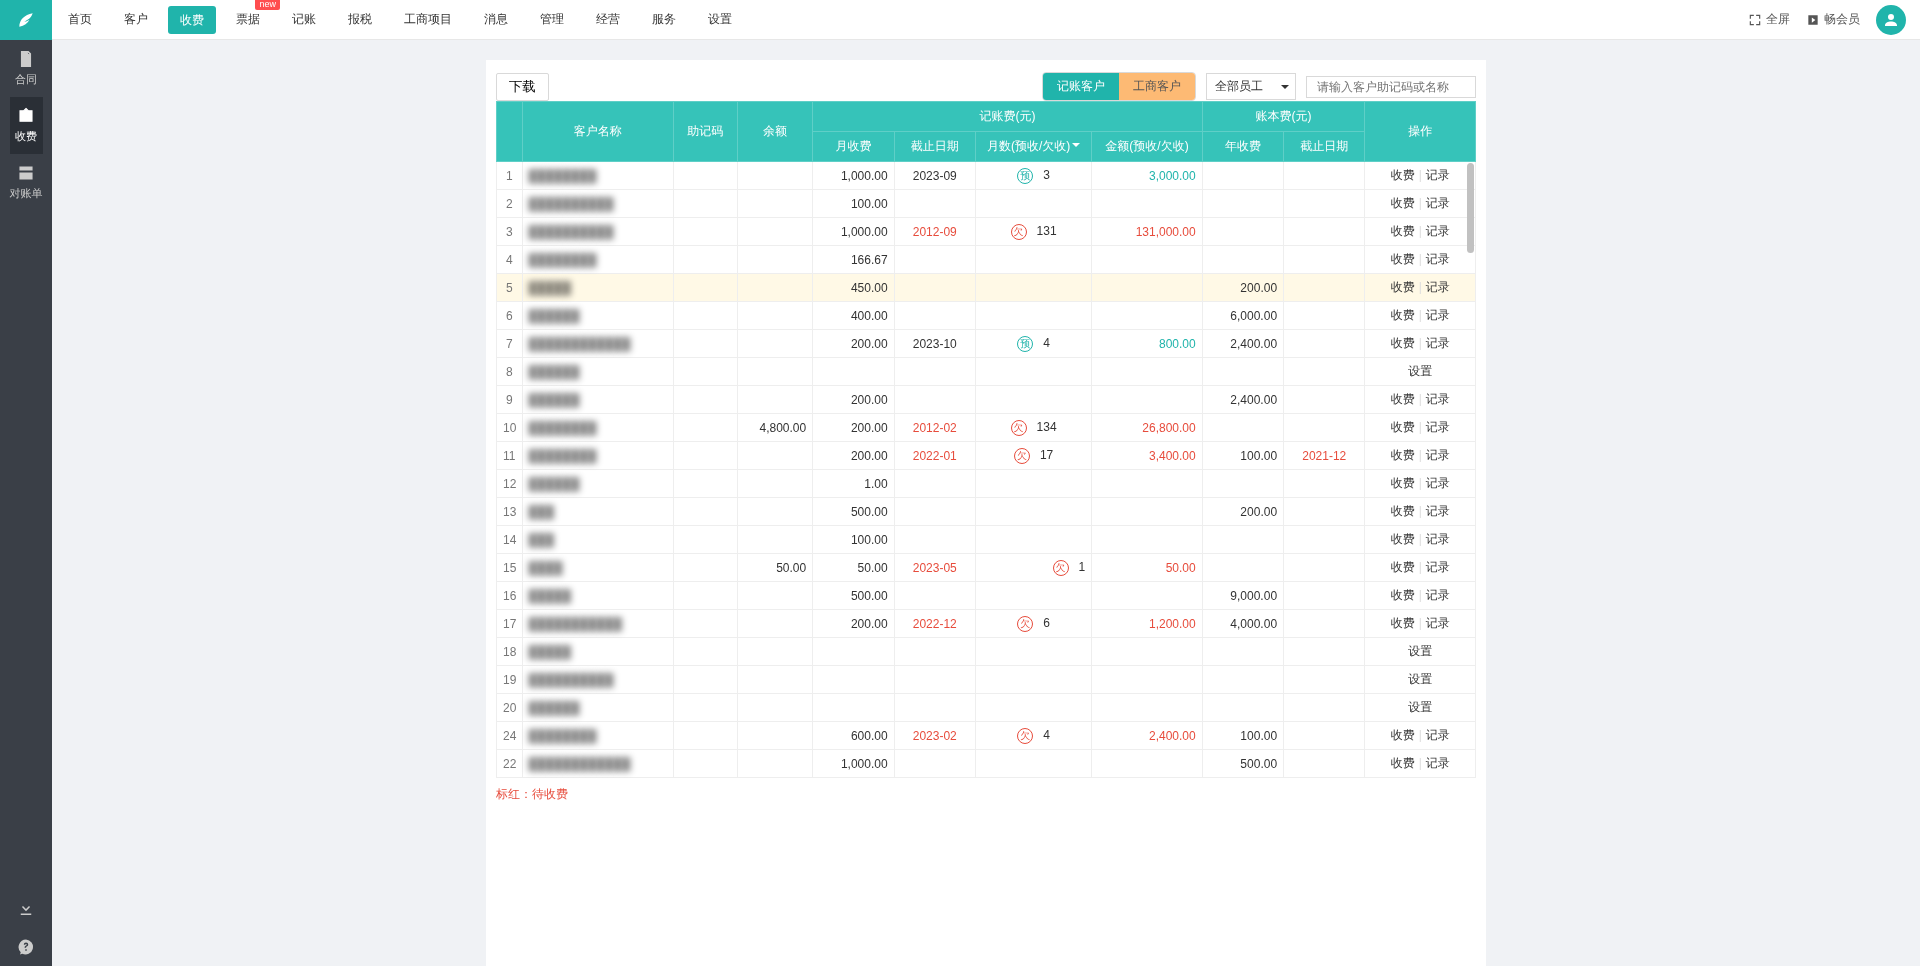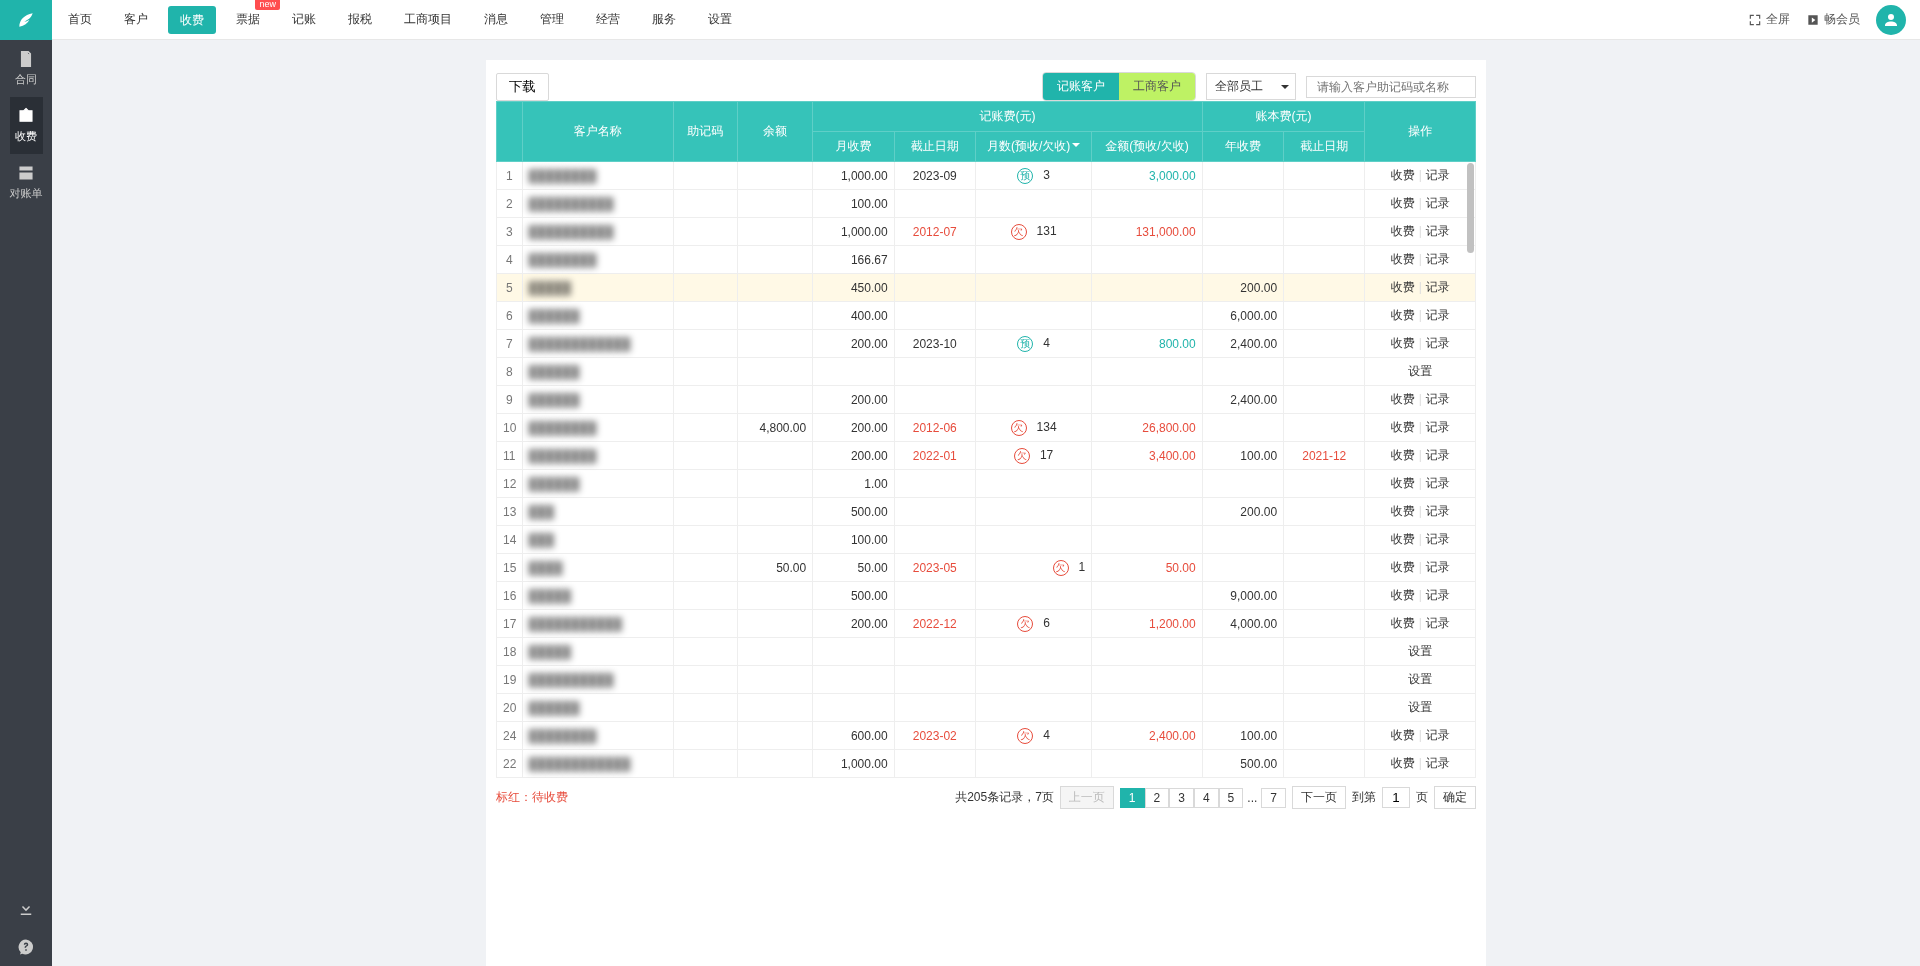--- a/index.html
+++ b/index.html
@@ -18,21 +18,21 @@
   .side-item{width:100%;padding:10px 0;display:flex;flex-direction:column;align-items:center;color:#ccc;cursor:pointer;font-size:11px;gap:4px;}
   .side-item.active{background:#2a2f36;color:#fff;}
   .side-item svg{width:18px;height:18px;fill:currentColor;}
   .side-bottom{margin-top:auto;width:100%;}
   .main{position:absolute;top:40px;left:52px;right:0;bottom:0;overflow:auto;padding:20px 0 0 0;display:flex;justify-content:center;}
   .panel{width:1000px;background:#fff;padding:12px 10px 10px 10px;position:relative;}
   .toolbar{display:flex;align-items:center;}
   .btn{border:1px solid #d9d9d9;background:#fff;padding:4px 12px;cursor:pointer;border-radius:2px;}
   .toolbar-right{margin-left:auto;display:flex;gap:10px;align-items:center;}
   .tab-group{display:inline-flex;border:1px solid #d9d9d9;border-radius:4px;overflow:hidden;}
-  .tab{padding:5px 14px;cursor:pointer;color:#555;background:#bef264;}
+  .tab{padding:5px 14px;cursor:pointer;color:#555;background:#fdba74;}
   .tab.active{background:#20b4ab;color:#fff;}
   .select{border:1px solid #d9d9d9;padding:4px 22px 4px 8px;background:#fff;position:relative;cursor:pointer;min-width:90px;}
   .select:after{content:"";position:absolute;right:6px;top:50%;margin-top:-2px;border:4px solid transparent;border-top-color:#333;}
   .search{display:flex;align-items:center;border:1px solid #d9d9d9;padding:2px 6px 2px 8px;width:170px;}
   .search input{border:none;outline:none;flex:1;font-size:12px;}
   .search svg{width:14px;height:14px;fill:#999;}
   table{width:100%;border-collapse:collapse;table-layout:fixed;}
   thead th{background:#36c3b9;color:#fff;font-weight:normal;text-align:center;border:1px solid #5fcfc7;padding:6px 4px;font-size:12px;}
   tbody td{border:1px solid #eee;padding:5px 6px;text-align:right;font-size:12px;height:25px;}
   tbody td.idx{text-align:center;color:#777;width:22px;}
@@ -216,21 +216,21 @@
               <td></td>
               <td class="" style="text-align:center"></td>
               <td class="ops"><span class="op-link">收费</span><span class="op-sep">|</span><span class="op-link">记录</span></td>
             </tr>
             <tr>
               <td class="idx">3</td>
               <td class="name"><span class="blur">██████████</span></td>
               <td></td>
               <td></td>
               <td>1,000.00</td>
-              <td class="red" style="text-align:center">2012-07</td>
+              <td class="red" style="text-align:center">2012-09</td>
               <td style="text-align:center"><span class="badge due">欠</span>&nbsp;&nbsp;&nbsp;131</td>
               <td class="red">131,000.00</td>
               <td></td>
               <td class="" style="text-align:center"></td>
               <td class="ops"><span class="op-link">收费</span><span class="op-sep">|</span><span class="op-link">记录</span></td>
             </tr>
             <tr>
               <td class="idx">4</td>
               <td class="name"><span class="blur">████████</span></td>
               <td></td>
@@ -307,21 +307,21 @@
               <td>2,400.00</td>
               <td class="" style="text-align:center"></td>
               <td class="ops"><span class="op-link">收费</span><span class="op-sep">|</span><span class="op-link">记录</span></td>
             </tr>
             <tr>
               <td class="idx">10</td>
               <td class="name"><span class="blur">████████</span></td>
               <td></td>
               <td>4,800.00</td>
               <td>200.00</td>
-              <td class="red" style="text-align:center">2012-06</td>
+              <td class="red" style="text-align:center">2012-02</td>
               <td style="text-align:center"><span class="badge due">欠</span>&nbsp;&nbsp;&nbsp;134</td>
               <td class="red">26,800.00</td>
               <td></td>
               <td class="" style="text-align:center"></td>
               <td class="ops"><span class="op-link">收费</span><span class="op-sep">|</span><span class="op-link">记录</span></td>
             </tr>
             <tr>
               <td class="idx">11</td>
               <td class="name"><span class="blur">████████</span></td>
               <td></td>
@@ -477,25 +477,15 @@
               <td class="" style="text-align:center"></td>
               <td class="ops"><span class="op-link">收费</span><span class="op-sep">|</span><span class="op-link">记录</span></td>
             </tr>
           </tbody>
       </table>
       <div class="scroll-thumb"></div>
     </div>
 
     <div class="footer">
       <span class="foot-left">标红：待收费</span>
-      <div class="foot-right">
-        <span>共205条记录，7页</span>
-        <span class="pg dis">上一页</span>
-        <span id="pages"><span class="pg active">1</span><span class="pg">2</span><span class="pg">3</span><span class="pg">4</span><span class="pg">5</span><span style="margin: 0px 4px;">...</span><span class="pg">7</span></span>
-        <span class="pg">下一页</span>
-        <span>到第</span>
-        <input class="pg-input" value="1" style="">
-        <span>页</span>
-        <span class="pg">确定</span>
-      </div>
     </div>
   </div>
 </div>
 
 </body></html>

